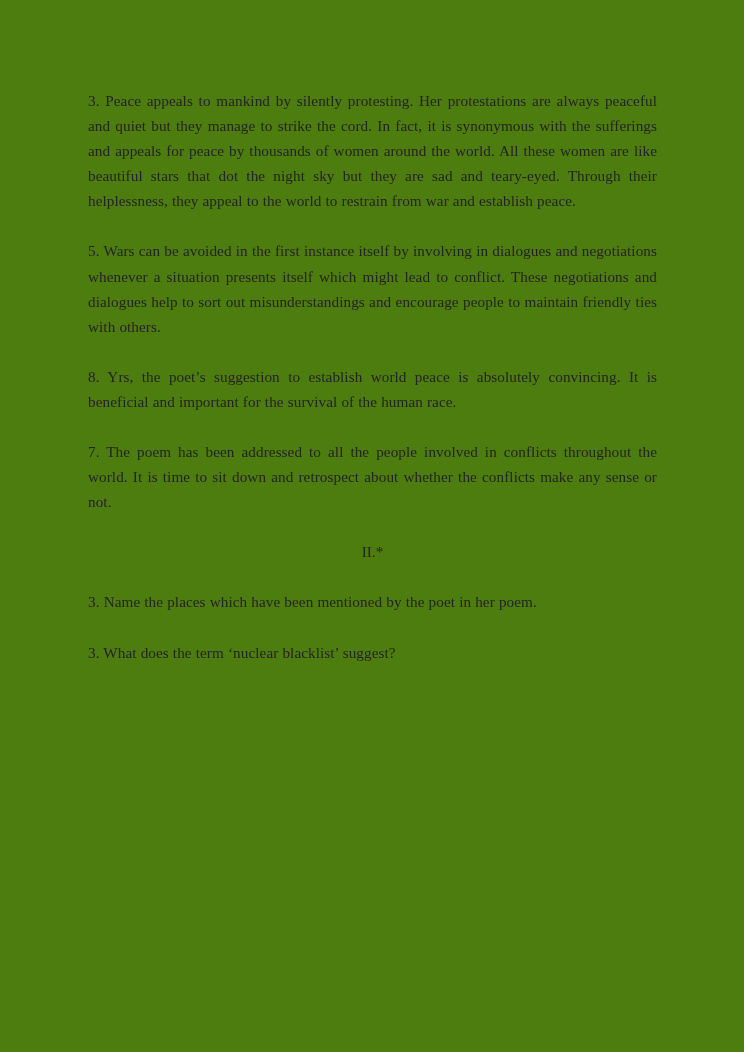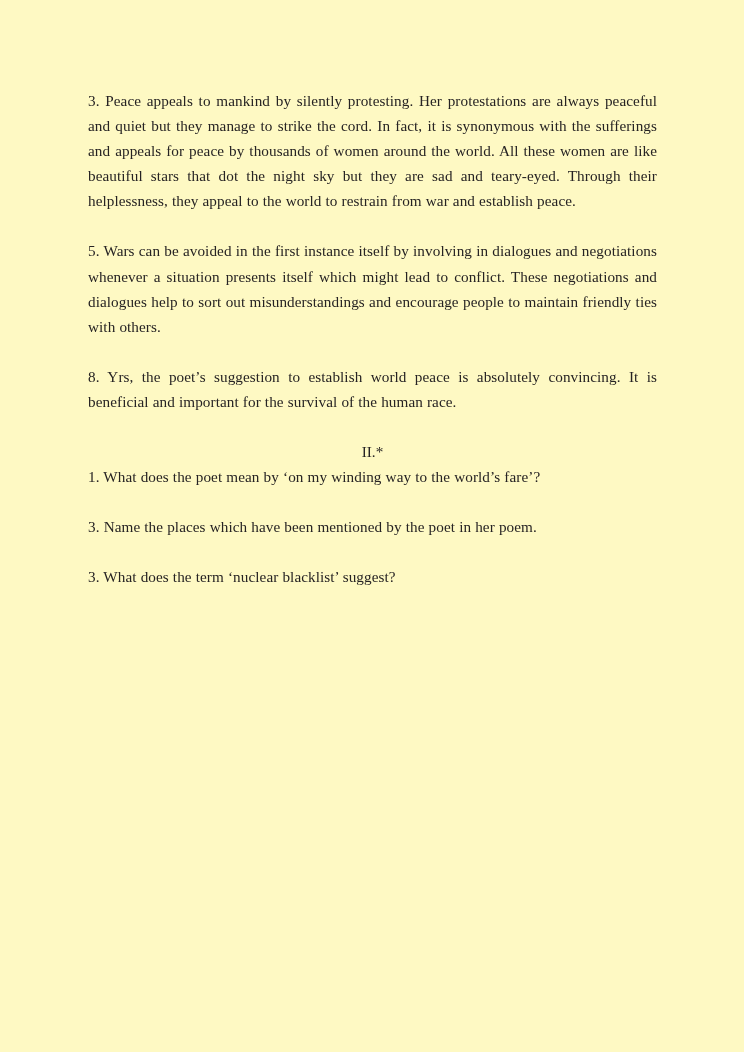--- a/index.html
+++ b/index.html
@@ -11,21 +11,21 @@
     height: 1052px;
     background: #fdfdfd;
     font-family: "Liberation Serif", "DejaVu Serif", serif;
     color: #221f1f;
     overflow: hidden;
   }
   .page {
     position: relative;
     width: 744px;
     height: 1052px;
-    background: #fef9c3;
+    background: #4d7c0f;
     box-sizing: border-box;
     padding: 88px 55px 0 88px;
   }
   .doc-body {
     width: 569px;
   }
   p.para {
     margin: 0 0 0 0;
     font-size: 15.2px;
     line-height: 25.1px;
@@ -70,24 +70,24 @@
 <div class="page">
   <div class="doc-body">
 
     <p class="para lastline-left">3. Peace appeals to mankind by silently protesting. Her protestations are always peaceful and quiet but they manage to strike the cord. In fact, it is synonymous with the sufferings and appeals for peace by thousands of women around the world. All these women are like beautiful stars that dot the night sky but they are sad and teary-eyed. Through their helplessness, they appeal to the world to restrain from war and establish peace.</p>
 
 
     <p class="para gap lastline-left">5. Wars can be avoided in the first instance itself by involving in dialogues and negotiations whenever a situation presents itself which might lead to conflict. These negotiations and dialogues help to sort out misunderstandings and encourage people to maintain friendly ties with others.</p>
 
     <p class="para gap lastline-left">8. Yrs, the poet’s suggestion to establish world peace is absolutely convincing. It is beneficial and important for the survival of the human race.</p>
 
+    <p class="para gap lastline-left">7. The poem has been addressed to all the people involved in conflicts throughout the world. It is time to sit down and retrospect about whether the conflicts make any sense or not.</p>
 
     <p class="section-label" style="margin-top:25px;">II.*</p>
 
-    <p class="para tight lastline-left">1. What does the poet mean by ‘on my winding way to the world’s fare’?</p>
 
 
     <p class="para gap lastline-left">3. Name the places which have been mentioned by the poet in her poem.</p>
 
 
     <p class="para gap lastline-left">3. What does the term ‘nuclear blacklist’ suggest?</p>
 
 
 
   </div>

